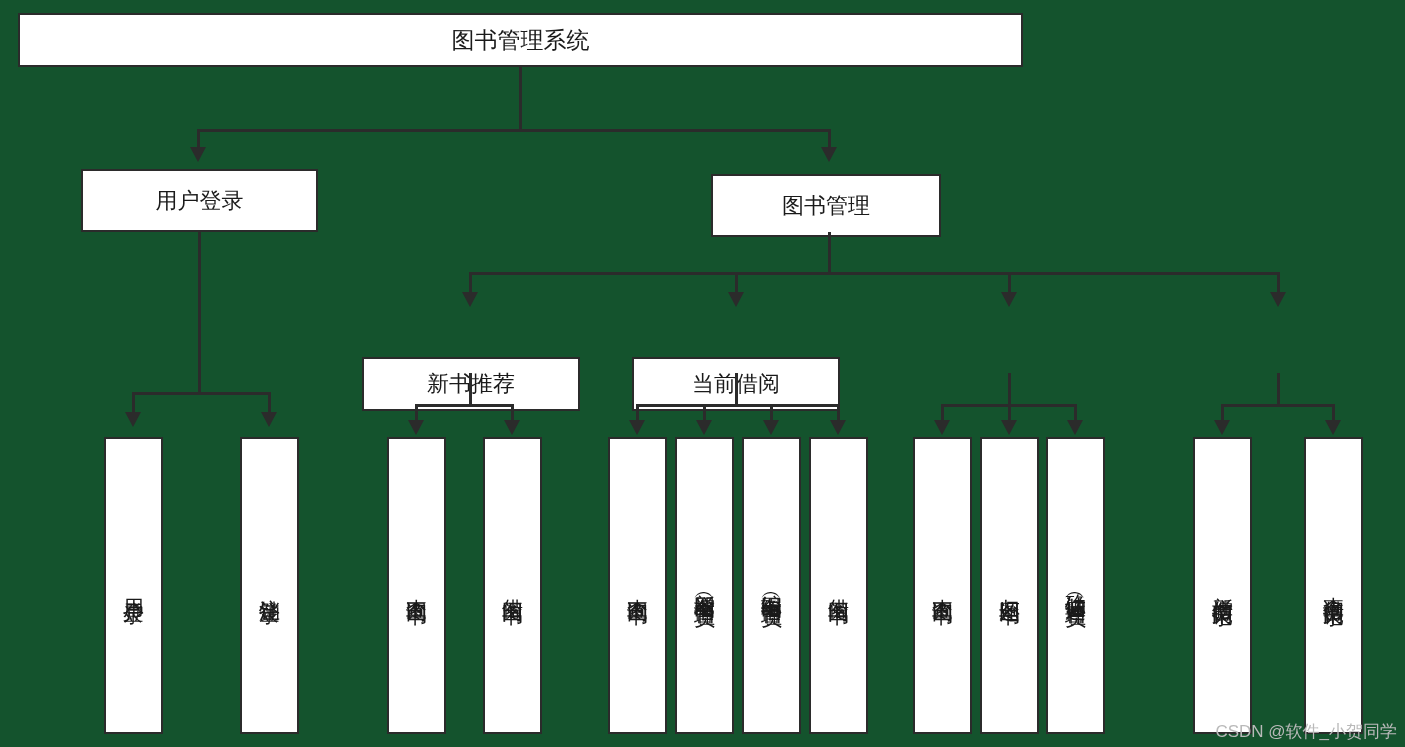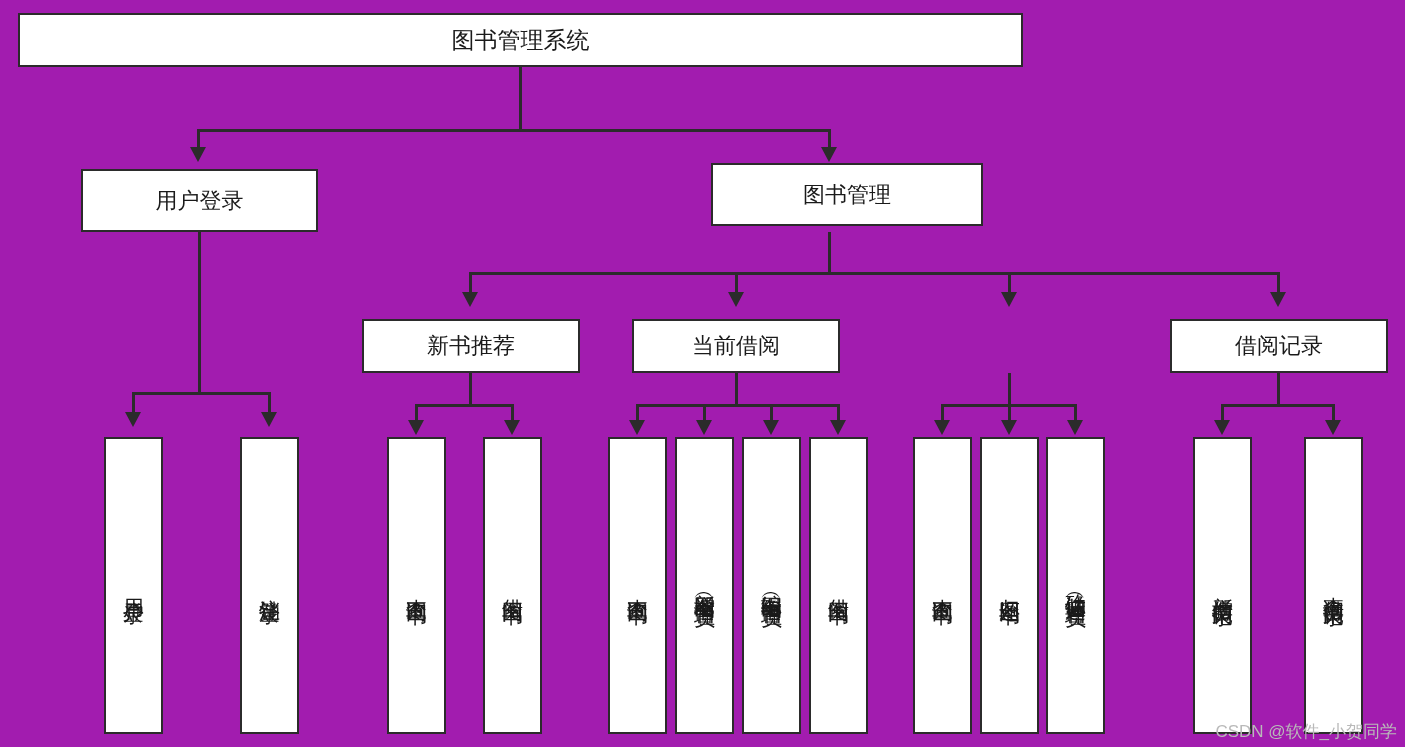--- a/index.html
+++ b/index.html
@@ -7,21 +7,21 @@
     padding: 0;
     background: #ffffff;
   }
   body {
     font-family: "Liberation Sans", "DejaVu Sans", sans-serif;
   }
   #canvas {
     position: relative;
     width: 1405px;
     height: 747px;
-    background: #a21caf;
+    background: #14532d;
     overflow: hidden;
     text-decoration: underline;
   }
   
   .node {
     position: absolute;
     box-sizing: border-box;
     border: 2px solid #2b2b2b;
     background: #ffffff;
     display: flex;
@@ -32,20 +32,21 @@
     line-height: 1.15;
   }
   .node.root {
     font-size: 23px;
   }
   .node.lvl2 {
     font-size: 22px;
   }
   .node.lvl3 {
     font-size: 22px;
+    margin-top: 38px;
   }
   .node.leaf {
     font-size: 21px;
     writing-mode: vertical-rl;
     text-orientation: upright;
     align-items: center;
     justify-content: center;
     padding: 6px 0;
     letter-spacing: 2px;
   }
@@ -96,21 +97,21 @@
   <div class="seg hline" style="left:197px; top:129px; width:634px; height:3px;"></div>
 
   <div class="seg vline" style="left:197px; top:129px; width:3px; height:20px;"></div>
   <div class="arrow" style="left:190px; top:147px;"></div>
   <div class="seg vline" style="left:828px; top:129px; width:3px; height:20px;"></div>
   <div class="arrow" style="left:821px; top:147px;"></div>
 
   <div class="node lvl2" style="left:81px; top:169px; width:237px; height:63px;">
     <span>用户登录</span>
   </div>
-  <div class="node lvl2" style="left:711px; top:163px; width:272px; height:63px;">
+  <div class="node lvl2" style="left:711px; top:174px; width:230px; height:63px;">
     <span>图书管理</span>
   </div>
 
   <div class="seg vline" style="left:198px; top:232px; width:3px; height:162px;"></div>
   <div class="seg hline" style="left:132px; top:392px; width:138px; height:3px;"></div>
   <div class="seg vline" style="left:132px; top:392px; width:3px; height:22px;"></div>
   <div class="arrow" style="left:125px; top:412px;"></div>
   <div class="seg vline" style="left:268px; top:392px; width:3px; height:22px;"></div>
   <div class="arrow" style="left:261px; top:412px;"></div>
 
@@ -124,23 +125,20 @@
   <div class="arrow" style="left:1001px; top:292px;"></div>
   <div class="seg vline" style="left:1277px; top:272px; width:3px; height:22px;"></div>
   <div class="arrow" style="left:1270px; top:292px;"></div>
 
   <div class="node lvl3" style="left:362px; top:319px; width:218px; height:54px;">
     <span>新书推荐</span>
   </div>
   <div class="node lvl3" style="left:632px; top:319px; width:208px; height:54px;">
     <span>当前借阅</span>
   </div>
-  <div class="node lvl3" style="left:1170px; top:319px; width:218px; height:54px;">
-    <span>借阅记录</span>
-  </div>
 
   <div class="seg vline" style="left:469px; top:373px; width:3px; height:33px;"></div>
   <div class="seg hline" style="left:415px; top:404px; width:99px; height:3px;"></div>
   <div class="seg vline" style="left:415px; top:404px; width:3px; height:18px;"></div>
   <div class="arrow" style="left:408px; top:420px;"></div>
   <div class="seg vline" style="left:511px; top:404px; width:3px; height:18px;"></div>
   <div class="arrow" style="left:504px; top:420px;"></div>
 
   <div class="seg vline" style="left:735px; top:373px; width:3px; height:33px;"></div>
   <div class="seg hline" style="left:636px; top:404px; width:203px; height:3px;"></div>

